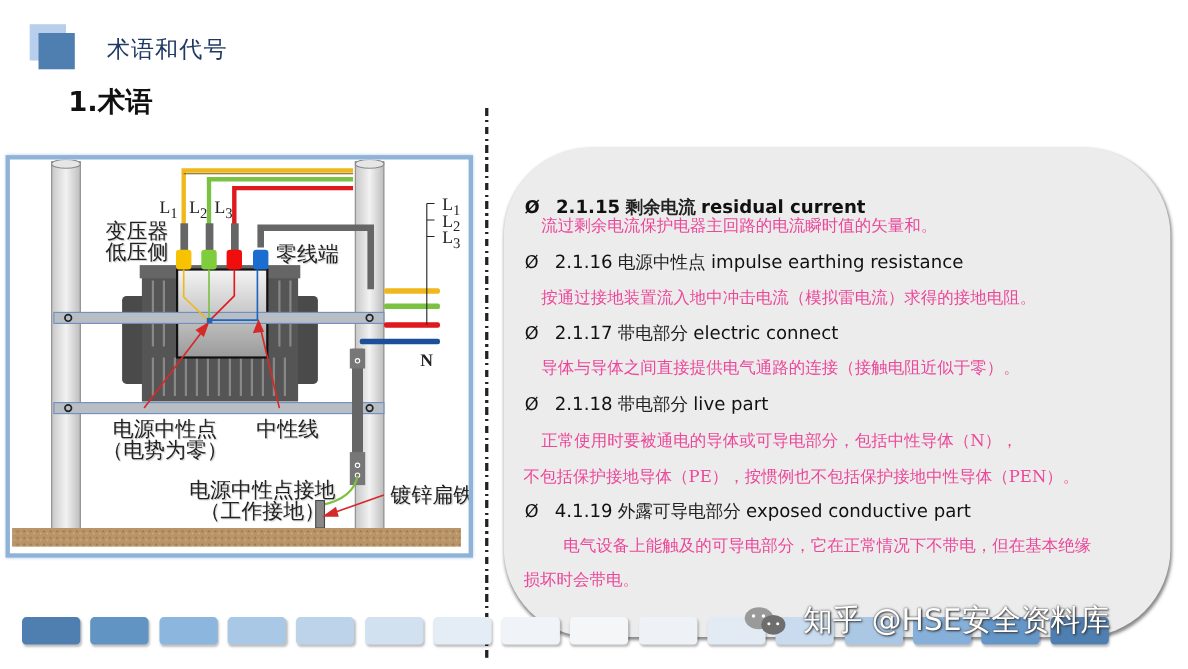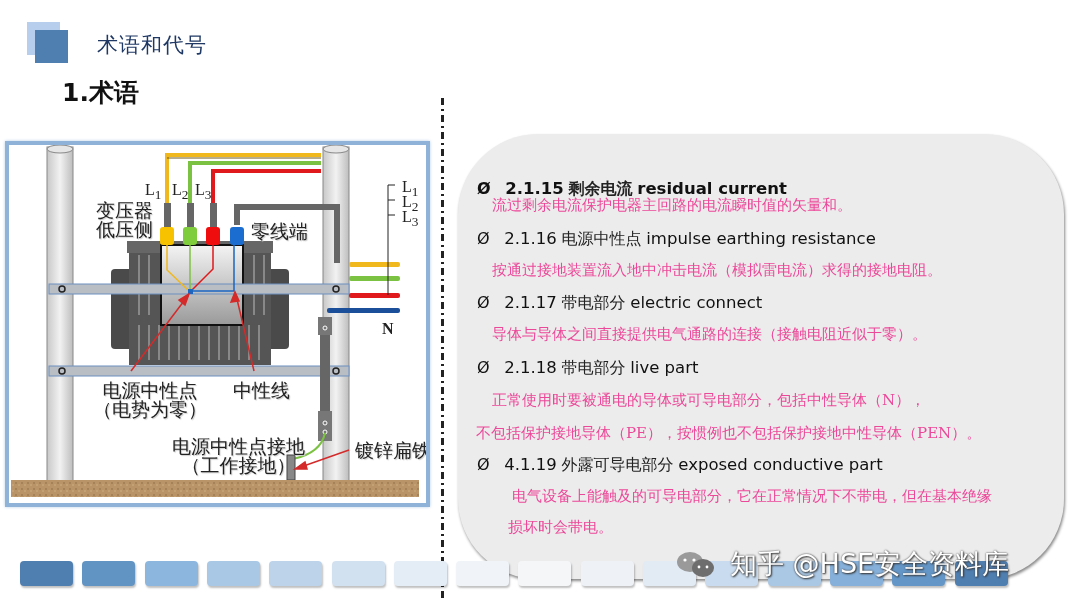--- a/index.html
+++ b/index.html
@@ -211,21 +211,21 @@
 <div class="desc" style="left:492px; top:391px;text-align:right;">正常使用时要被通电的导体或可导电部分，包括中性导体（N），</div>
 <div class="desc" style="left:476px; top:424px;">不包括保护接地导体（PE），按惯例也不包括保护接地中性导体（PEN）。</div>
 
 <div class="term" style="top:455px;">
   <span class="bullet">Ø</span>
   <span class="num">4.1.19</span>
   <span class="cn">外露可导电部分</span>
   <span class="num">exposed conductive part</span>
 </div>
 <div class="desc" style="left:484px; top:487px;margin-left:28px;">电气设备上能触及的可导电部分，它在正常情况下不带电，但在基本绝缘</div>
-<div class="desc" style="left:476px; top:518px;margin-left:32px;">损坏时会带电。</div>
+<div class="desc" style="left:476px; top:518px;">损坏时会带电。</div>
 
 <div id="tiles">
     <div class="tile" style="left: 20px; background: rgb(79, 126, 176);"></div>
     <div class="tile" style="left: 82.3px; background: rgb(97, 147, 195);"></div>
     <div class="tile" style="left: 144.6px; background: rgb(140, 182, 222);"></div>
     <div class="tile" style="left: 206.9px; background: rgb(168, 200, 229);"></div>
     <div class="tile" style="left: 269.2px; background: rgb(188, 211, 234);"></div>
     <div class="tile" style="left: 331.5px; background: rgb(210, 225, 240);"></div>
     <div class="tile" style="left: 393.8px; background: rgb(228, 236, 245);"></div>
     <div class="tile" style="left: 456.1px; background: rgb(240, 244, 248);"></div>

